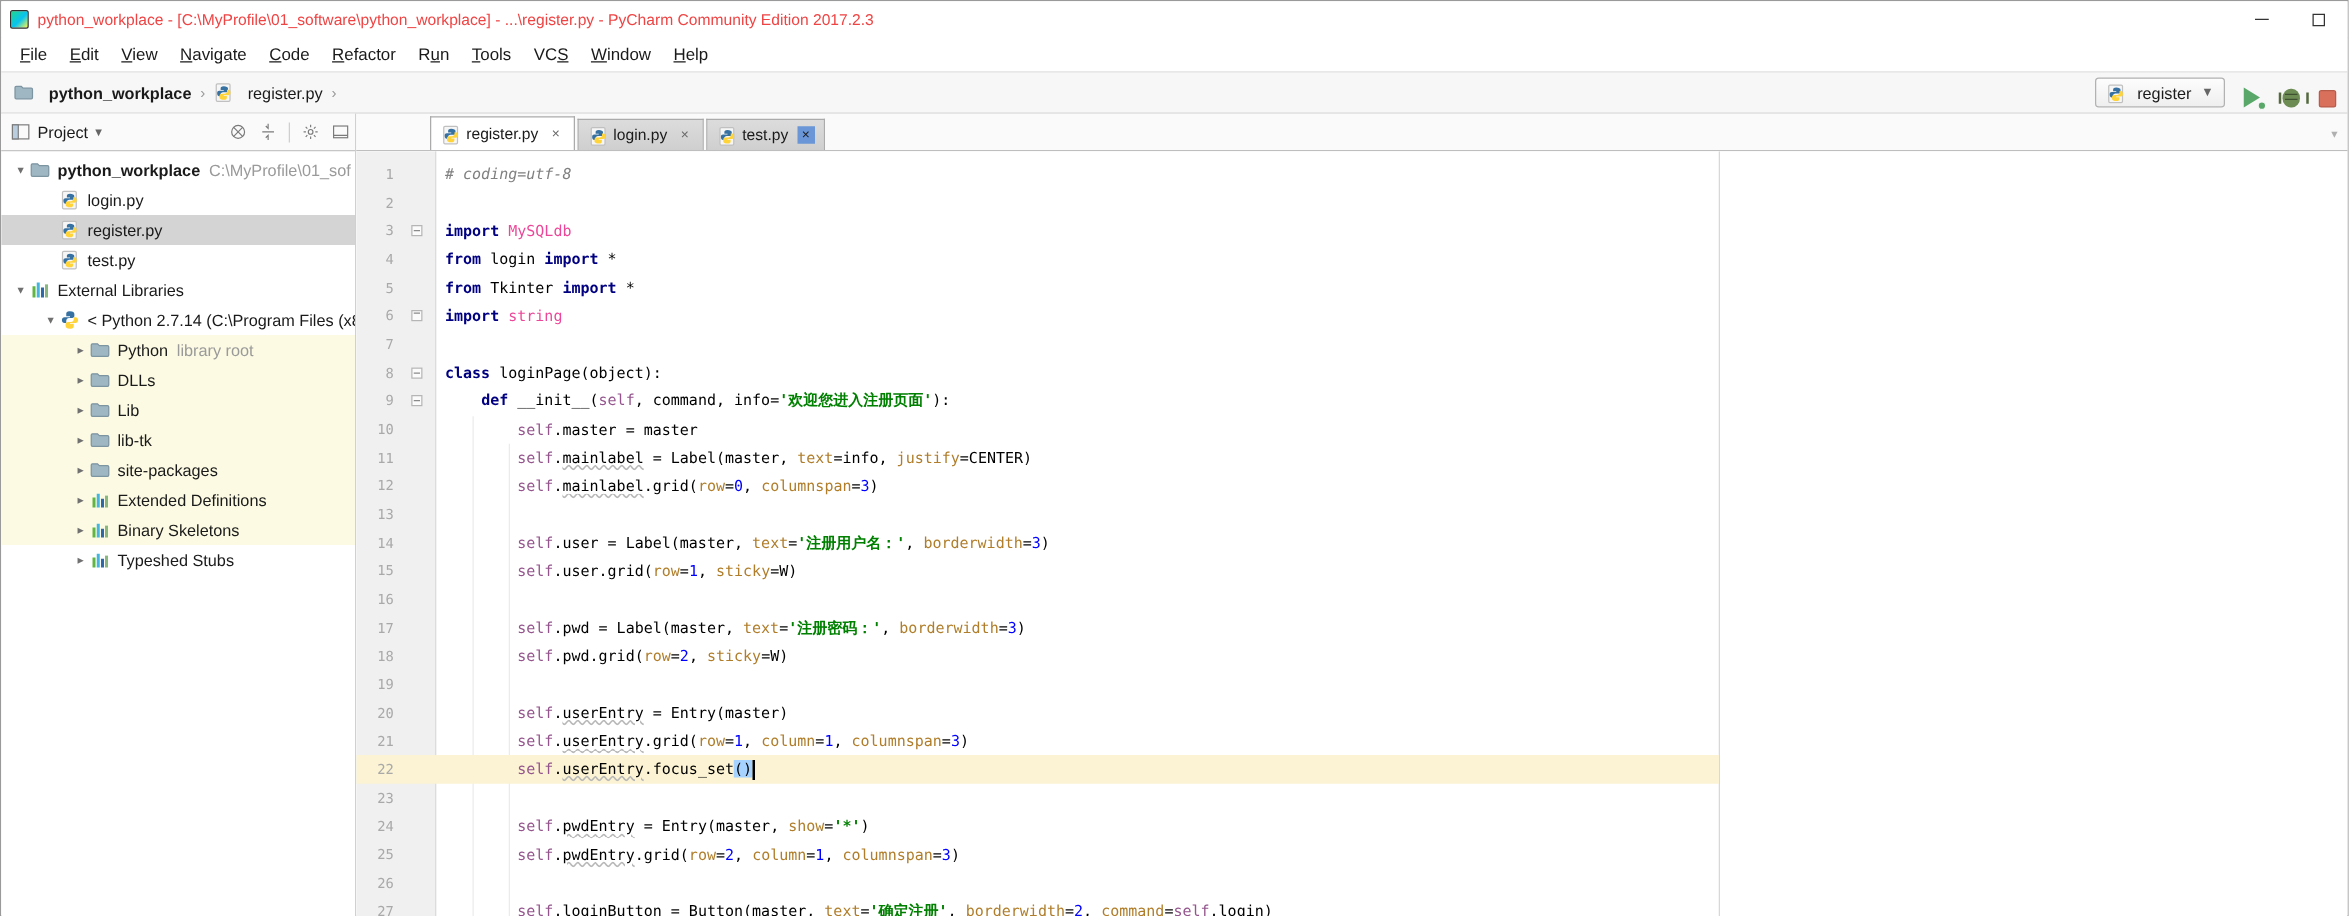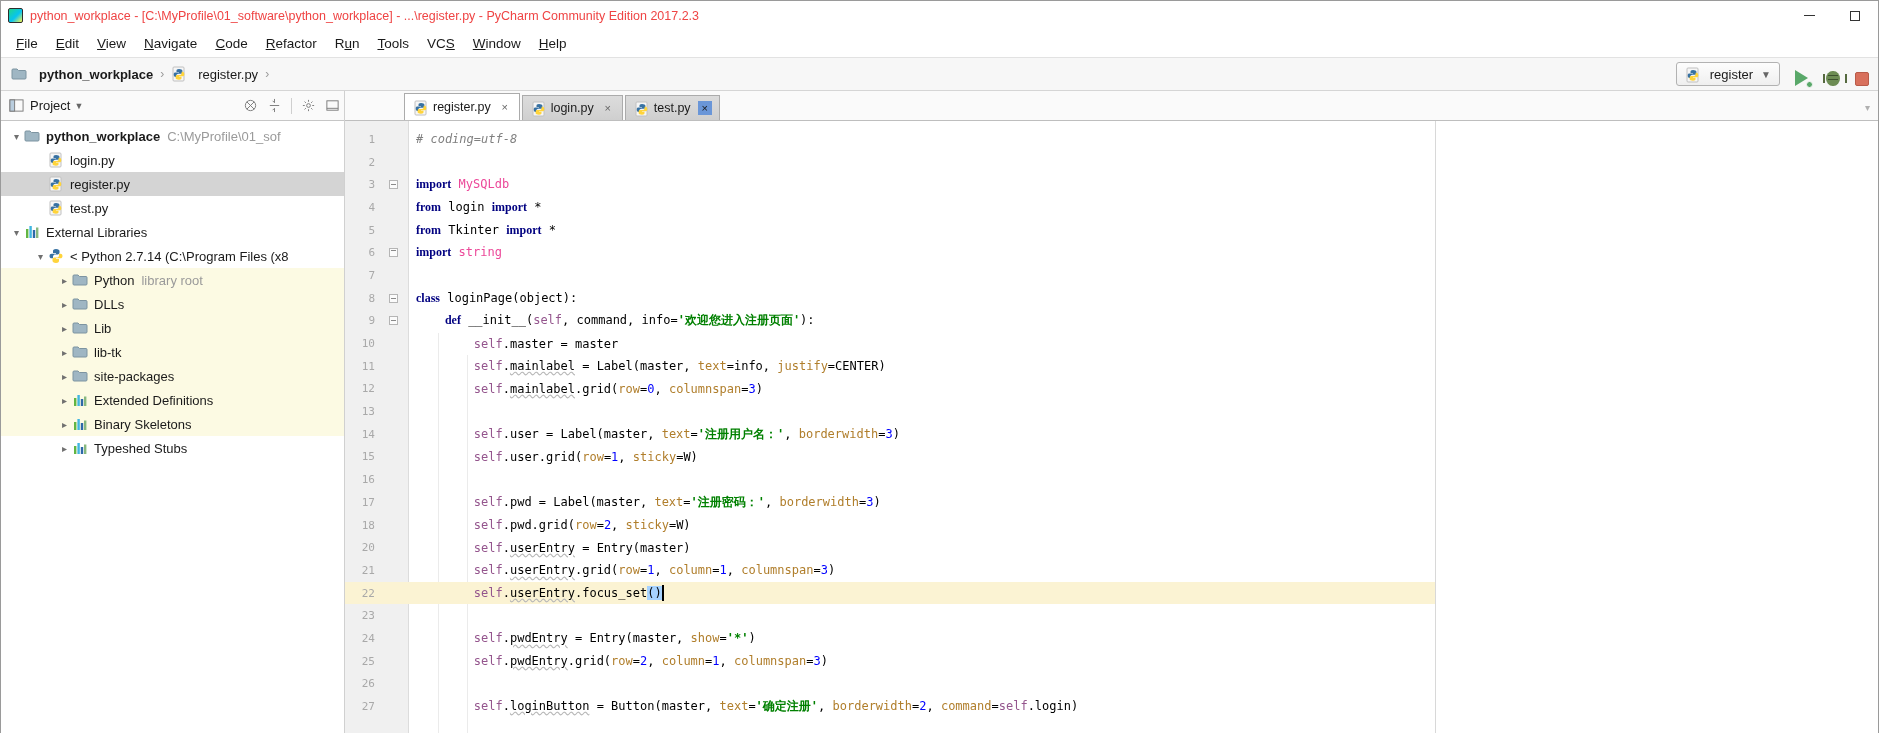--- a/index.html
+++ b/index.html
@@ -39,21 +39,21 @@
   .bug { position:relative; width:14px; height:15px; background:#6d8c54; border-radius:7px/8px; }
   .bug:before { content:""; position:absolute; left:2px; right:2px; top:4px; height:1px; background:#3e5230; box-shadow:0 4px 0 #3e5230; }
   .bug:after { content:""; position:absolute; left:-3px; top:3px; width:20px; height:9px;
                border-left:2px solid #55693f; border-right:2px solid #55693f; }
   .stop-sq { width:14px; height:14px; background:#d8705c; border:1px solid #b95b49; border-radius:2px; }
 
   
   .main { display:flex; height:643px; }
 
   
-  .left-panel { width:344px; background:#fff; border-right:1px solid #d0d0d0; display:flex; flex-direction:column; }
+  .left-panel { width:284px; background:#fff; border-right:1px solid #d0d0d0; display:flex; flex-direction:column; }
   .panel-header { height:30px; border-bottom:1px solid #c6c6c6; display:flex; align-items:center;
                   background:#fafafa; padding:0 4px 0 8px; }
   .panel-title { font-size:13px; color:#1a1a1a; margin:0 4px 0 6px; }
   .panel-caret { font-size:9px; color:#666; margin-right:4px; }
   .ph-icons { margin-left:auto; display:flex; align-items:center; gap:9px; }
   .ph-ico { width:15px; height:15px; color:#7a7a7a; }
   .ph-sep { width:1px; height:16px; background:#cfcfcf; }
   .tree { flex:1; overflow:hidden; padding-top:3px; }
   .tree-row { height:24px; display:flex; align-items:center; white-space:nowrap; font-size:13px; color:#1a1a1a; }
   .tree-row.sel { background:#d4d4d4; }
@@ -82,21 +82,21 @@
   .indent-guide { position:absolute; width:1px; background:#ebebeb; }
   .code-rows { position:absolute; left:0; top:7px; right:0; }
   .code-line { height:22.7px; display:flex; align-items:center; white-space:pre; }
   .code-line.current { background:linear-gradient(to right,#fbf3d3 0,#fbf3d3 1090px,transparent 1090px); }
   .gut { width:64px; flex:none; display:flex; align-items:center; height:100%; }
   .lnum { width:30px; text-align:right; font-size:11px; color:#a9a9a9; }
   .fold { width:9px; height:9px; margin-left:14px; border:1px solid #b5b5b5; background:#fbfbfb; position:relative; }
   .fold:after { content:""; position:absolute; left:1px; right:1px; top:3px; height:1px; background:#8a8a8a; }
   .fold.up:after { top:1px; }
   .code-text { padding-left:7px; color:#000; }
-  .seg-kw { color:#000080; font-weight:bold;font-family:Liberation Serif, serif; }
+  .seg-kw { color:#000080; font-weight:bold; }
   .seg-com { color:#808080; font-style:italic; }
   .seg-str { color:#008000; font-weight:bold; }
   .seg-num { color:#0000ff; }
   .seg-self { color:#94558d; }
   .seg-arg { color:#b07e2b; }
   .seg-mod { color:#ec4899; }
   .seg-pln { color:#000; }
   .seg-hl { background:#a6d2ff; }
   .sp { text-decoration:underline; text-decoration-style:wavy; text-decoration-color:#b8b8b8; }
   .caret { display:inline-block; width:2px; height:16px; background:#000; vertical-align:middle; }
@@ -366,20 +366,21 @@
             <div class="code-line"><div class="gut"><span class="lnum">9</span><span class="fold"></span></div><div class="code-text"><span class="seg-pln">    </span><span class="seg-kw">def</span><span class="seg-pln"> __init__(</span><span class="seg-self">self</span><span class="seg-pln">, command, info=</span><span class="seg-str">'欢迎您进入注册页面'</span><span class="seg-pln">):</span></div></div>
             <div class="code-line"><div class="gut"><span class="lnum">10</span></div><div class="code-text"><span class="seg-pln">        </span><span class="seg-self">self</span><span class="seg-pln">.master = master</span></div></div>
             <div class="code-line"><div class="gut"><span class="lnum">11</span></div><div class="code-text"><span class="seg-pln">        </span><span class="seg-self">self</span><span class="seg-pln">.</span><span class="seg-pln sp">mainlabel</span><span class="seg-pln"> = Label(master, </span><span class="seg-arg">text</span><span class="seg-pln">=info, </span><span class="seg-arg">justify</span><span class="seg-pln">=CENTER)</span></div></div>
             <div class="code-line"><div class="gut"><span class="lnum">12</span></div><div class="code-text"><span class="seg-pln">        </span><span class="seg-self">self</span><span class="seg-pln">.</span><span class="seg-pln sp">mainlabel</span><span class="seg-pln">.grid(</span><span class="seg-arg">row</span><span class="seg-pln">=</span><span class="seg-num">0</span><span class="seg-pln">, </span><span class="seg-arg">columnspan</span><span class="seg-pln">=</span><span class="seg-num">3</span><span class="seg-pln">)</span></div></div>
             <div class="code-line"><div class="gut"><span class="lnum">13</span></div><div class="code-text"></div></div>
             <div class="code-line"><div class="gut"><span class="lnum">14</span></div><div class="code-text"><span class="seg-pln">        </span><span class="seg-self">self</span><span class="seg-pln">.user = Label(master, </span><span class="seg-arg">text</span><span class="seg-pln">=</span><span class="seg-str">'注册用户名：'</span><span class="seg-pln">, </span><span class="seg-arg">borderwidth</span><span class="seg-pln">=</span><span class="seg-num">3</span><span class="seg-pln">)</span></div></div>
             <div class="code-line"><div class="gut"><span class="lnum">15</span></div><div class="code-text"><span class="seg-pln">        </span><span class="seg-self">self</span><span class="seg-pln">.user.grid(</span><span class="seg-arg">row</span><span class="seg-pln">=</span><span class="seg-num">1</span><span class="seg-pln">, </span><span class="seg-arg">sticky</span><span class="seg-pln">=W)</span></div></div>
             <div class="code-line"><div class="gut"><span class="lnum">16</span></div><div class="code-text"></div></div>
             <div class="code-line"><div class="gut"><span class="lnum">17</span></div><div class="code-text"><span class="seg-pln">        </span><span class="seg-self">self</span><span class="seg-pln">.pwd = Label(master, </span><span class="seg-arg">text</span><span class="seg-pln">=</span><span class="seg-str">'注册密码：'</span><span class="seg-pln">, </span><span class="seg-arg">borderwidth</span><span class="seg-pln">=</span><span class="seg-num">3</span><span class="seg-pln">)</span></div></div>
             <div class="code-line"><div class="gut"><span class="lnum">18</span></div><div class="code-text"><span class="seg-pln">        </span><span class="seg-self">self</span><span class="seg-pln">.pwd.grid(</span><span class="seg-arg">row</span><span class="seg-pln">=</span><span class="seg-num">2</span><span class="seg-pln">, </span><span class="seg-arg">sticky</span><span class="seg-pln">=W)</span></div></div>
+            <div class="code-line"><div class="gut"><span class="lnum">19</span></div><div class="code-text"></div></div>
             <div class="code-line"><div class="gut"><span class="lnum">20</span></div><div class="code-text"><span class="seg-pln">        </span><span class="seg-self">self</span><span class="seg-pln">.</span><span class="seg-pln sp">userEntry</span><span class="seg-pln"> = Entry(master)</span></div></div>
             <div class="code-line"><div class="gut"><span class="lnum">21</span></div><div class="code-text"><span class="seg-pln">        </span><span class="seg-self">self</span><span class="seg-pln">.</span><span class="seg-pln sp">userEntry</span><span class="seg-pln">.grid(</span><span class="seg-arg">row</span><span class="seg-pln">=</span><span class="seg-num">1</span><span class="seg-pln">, </span><span class="seg-arg">column</span><span class="seg-pln">=</span><span class="seg-num">1</span><span class="seg-pln">, </span><span class="seg-arg">columnspan</span><span class="seg-pln">=</span><span class="seg-num">3</span><span class="seg-pln">)</span></div></div>
             <div class="code-line current"><div class="gut"><span class="lnum">22</span></div><div class="code-text"><span class="seg-pln">        </span><span class="seg-self">self</span><span class="seg-pln">.</span><span class="seg-pln sp">userEntry</span><span class="seg-pln">.focus_set</span><span class="seg-pln seg-hl">()</span><span class="caret"></span></div></div>
             <div class="code-line"><div class="gut"><span class="lnum">23</span></div><div class="code-text"></div></div>
             <div class="code-line"><div class="gut"><span class="lnum">24</span></div><div class="code-text"><span class="seg-pln">        </span><span class="seg-self">self</span><span class="seg-pln">.</span><span class="seg-pln sp">pwdEntry</span><span class="seg-pln"> = Entry(master, </span><span class="seg-arg">show</span><span class="seg-pln">=</span><span class="seg-str">'*'</span><span class="seg-pln">)</span></div></div>
             <div class="code-line"><div class="gut"><span class="lnum">25</span></div><div class="code-text"><span class="seg-pln">        </span><span class="seg-self">self</span><span class="seg-pln">.</span><span class="seg-pln sp">pwdEntry</span><span class="seg-pln">.grid(</span><span class="seg-arg">row</span><span class="seg-pln">=</span><span class="seg-num">2</span><span class="seg-pln">, </span><span class="seg-arg">column</span><span class="seg-pln">=</span><span class="seg-num">1</span><span class="seg-pln">, </span><span class="seg-arg">columnspan</span><span class="seg-pln">=</span><span class="seg-num">3</span><span class="seg-pln">)</span></div></div>
             <div class="code-line"><div class="gut"><span class="lnum">26</span></div><div class="code-text"></div></div>
             <div class="code-line"><div class="gut"><span class="lnum">27</span></div><div class="code-text"><span class="seg-pln">        </span><span class="seg-self">self</span><span class="seg-pln">.</span><span class="seg-pln sp">loginButton</span><span class="seg-pln"> = Button(master, </span><span class="seg-arg">text</span><span class="seg-pln">=</span><span class="seg-str">'确定注册'</span><span class="seg-pln">, </span><span class="seg-arg">borderwidth</span><span class="seg-pln">=</span><span class="seg-num">2</span><span class="seg-pln">, </span><span class="seg-arg">command</span><span class="seg-pln">=</span><span class="seg-self">self</span><span class="seg-pln">.login)</span></div></div>
           </div>
       </div>

